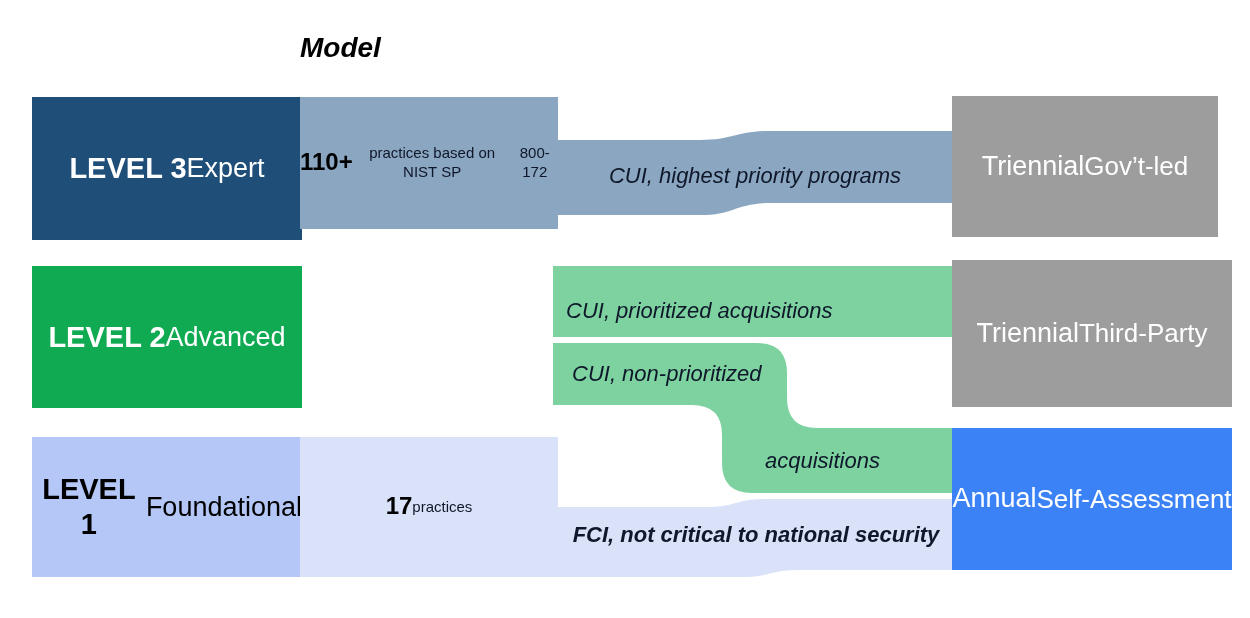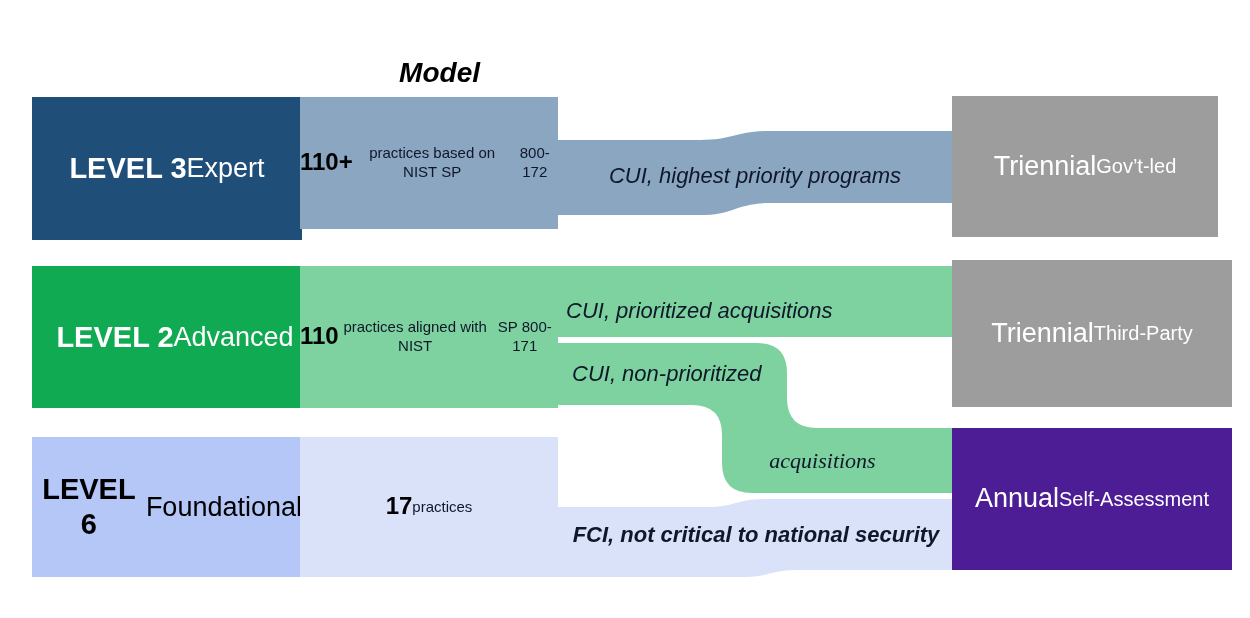--- a/index.html
+++ b/index.html
@@ -6,37 +6,37 @@
   .stage{
     position:relative;
     width:1250px;height:618px;
     background:#ffffff;
     font-family:"Liberation Sans", sans-serif;
     overflow:hidden;
   }
   .col-title{
     position:absolute;
     font-size:28px;font-weight:bold;font-style:italic;
-    color:#000000;text-align:right;margin-top:25px;
+    color:#000000;text-align:left;
   }
   .ribbons{position:absolute;left:0;top:0;z-index:1;}
   .box{
     position:absolute;z-index:2;
     display:flex;flex-direction:row;align-items:center;justify-content:center;
     text-align:center;
   }
   .level-name{font-size:29px;font-weight:bold;line-height:1.2;}
   .level-sub{font-size:27px;line-height:1.2;}
   .txt-white{color:#ffffff;}
   .txt-black{color:#000000;}
   .count{font-size:24px;font-weight:bold;color:#000000;line-height:1.2;margin-bottom:2px;}
   .desc{font-size:15px;color:#0f172a;line-height:1.25;max-width:230px;}
   .desc:empty{display:none;}
   .assess-name{font-size:27px;font-weight:normal;color:#ffffff;line-height:1.25;}
-  .assess-sub{font-size:20px;color:#ffffff;line-height:1.25;}
+  .assess-sub{font-size:26px;color:#ffffff;line-height:1.25;}
   .flow-label{
     position:absolute;z-index:3;
     display:flex;align-items:center;
     font-size:22px;font-style:italic;color:#0f172a;
     white-space:nowrap;
   }
   .centered{justify-content:center;}
 </style>
 </head>
 <body>
@@ -60,45 +60,40 @@
     <div class="count">110+</div>
     <div class="desc">practices based on NIST SP</div>
     <div class="desc">800-172</div>
   </div>
   <div class="box" style="left: 952px; top: 96px; width: 266px; height: 141px; background-color: rgb(157, 157, 157);">
     <div class="assess-name">Triennial</div>
     <div class="assess-sub">Gov’t-led</div>
   </div>
   <div class="flow-label centered" style="left:565px;top:140px;width:380px;height:72px;">CUI, highest priority programs</div>
 
-  <div class="box" style="left: 32px; top: 266px; width: 270px; height: 142px; background-color: rgb(15, 170, 82); padding-left: 8px;">
+  <div class="box" style="left: 32px; top: 266px; width: 270px; height: 142px; background-color: rgb(15, 170, 82);">
     <div class="level-name txt-white">LEVEL 2</div>
     <div class="level-sub txt-white">Advanced</div>
-  </div>
-  <div class="box" style="left: 300px; top: 266px; width: 258px; height: 142px; background-color: rgb(125, 210, 160);">
-    <div class="count">110</div>
-    <div class="desc">practices aligned with NIST</div>
-    <div class="desc">SP 800-171</div>
   </div>
   <div class="box" style="left: 952px; top: 260px; width: 280px; height: 147px; background-color: rgb(157, 157, 157);">
     <div class="assess-name">Triennial</div>
     <div class="assess-sub">Third-Party</div>
   </div>
   <div class="flow-label" style="left:566px;top:266px;height:89px;">CUI, prioritized acquisitions</div>
   <div class="flow-label" style="left:572px;top:343px;height:62px;">CUI, non-prioritized</div>
-  <div class="flow-label centered" style="left:700px;top:428px;width:245px;height:65px;font-family:Liberation Serif, serif;">acquisitions</div>
+  <div class="flow-label centered" style="left:700px;top:428px;width:245px;height:65px;">acquisitions</div>
 
   <div class="box" style="left: 32px; top: 437px; width: 270px; height: 140px; background-color: rgb(180, 199, 247);">
-    <div class="level-name txt-black">LEVEL 6</div>
+    <div class="level-name txt-black">LEVEL 1</div>
     <div class="level-sub txt-black">Foundational</div>
   </div>
   <div class="box" style="left: 300px; top: 437px; width: 258px; height: 140px; background-color: rgb(218, 226, 250);">
     <div class="count">17</div>
     <div class="desc">practices</div>
 
   </div>
-  <div class="box" style="left: 952px; top: 428px; width: 280px; height: 142px; background-color: #4c1d95;">
+  <div class="box" style="left: 952px; top: 428px; width: 280px; height: 142px; background-color: #3b82f6;">
     <div class="assess-name">Annual</div>
     <div class="assess-sub">Self-Assessment</div>
   </div>
   <div class="flow-label centered" style="left:560px;top:499px;width:392px;height:71px;font-weight:bold;">FCI, not critical to national security</div>
 
 </div>
 
 </body></html>

